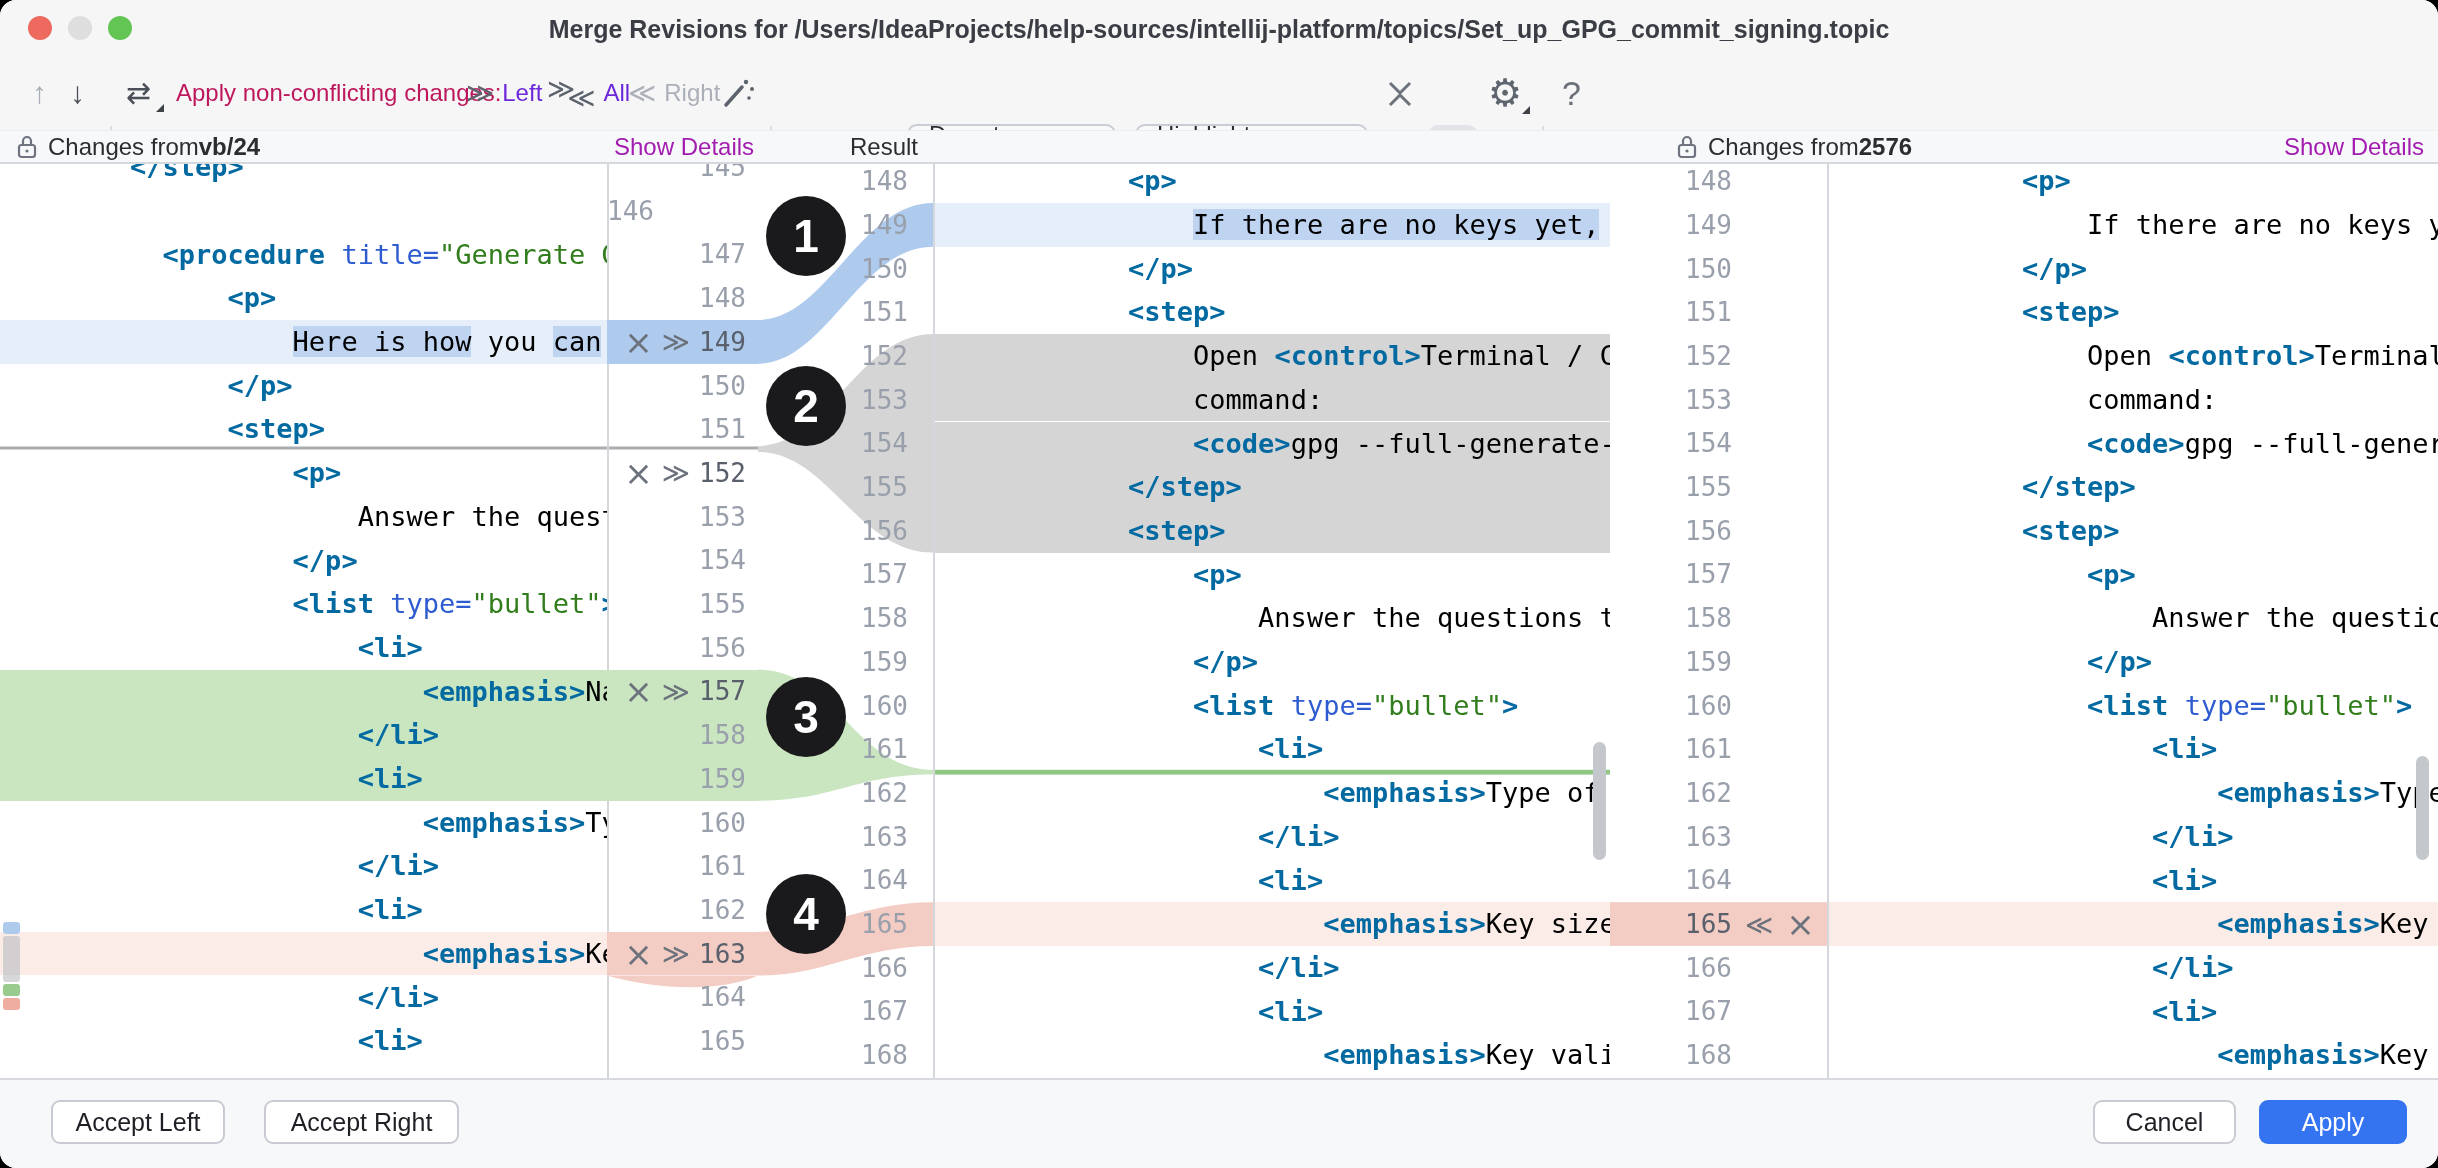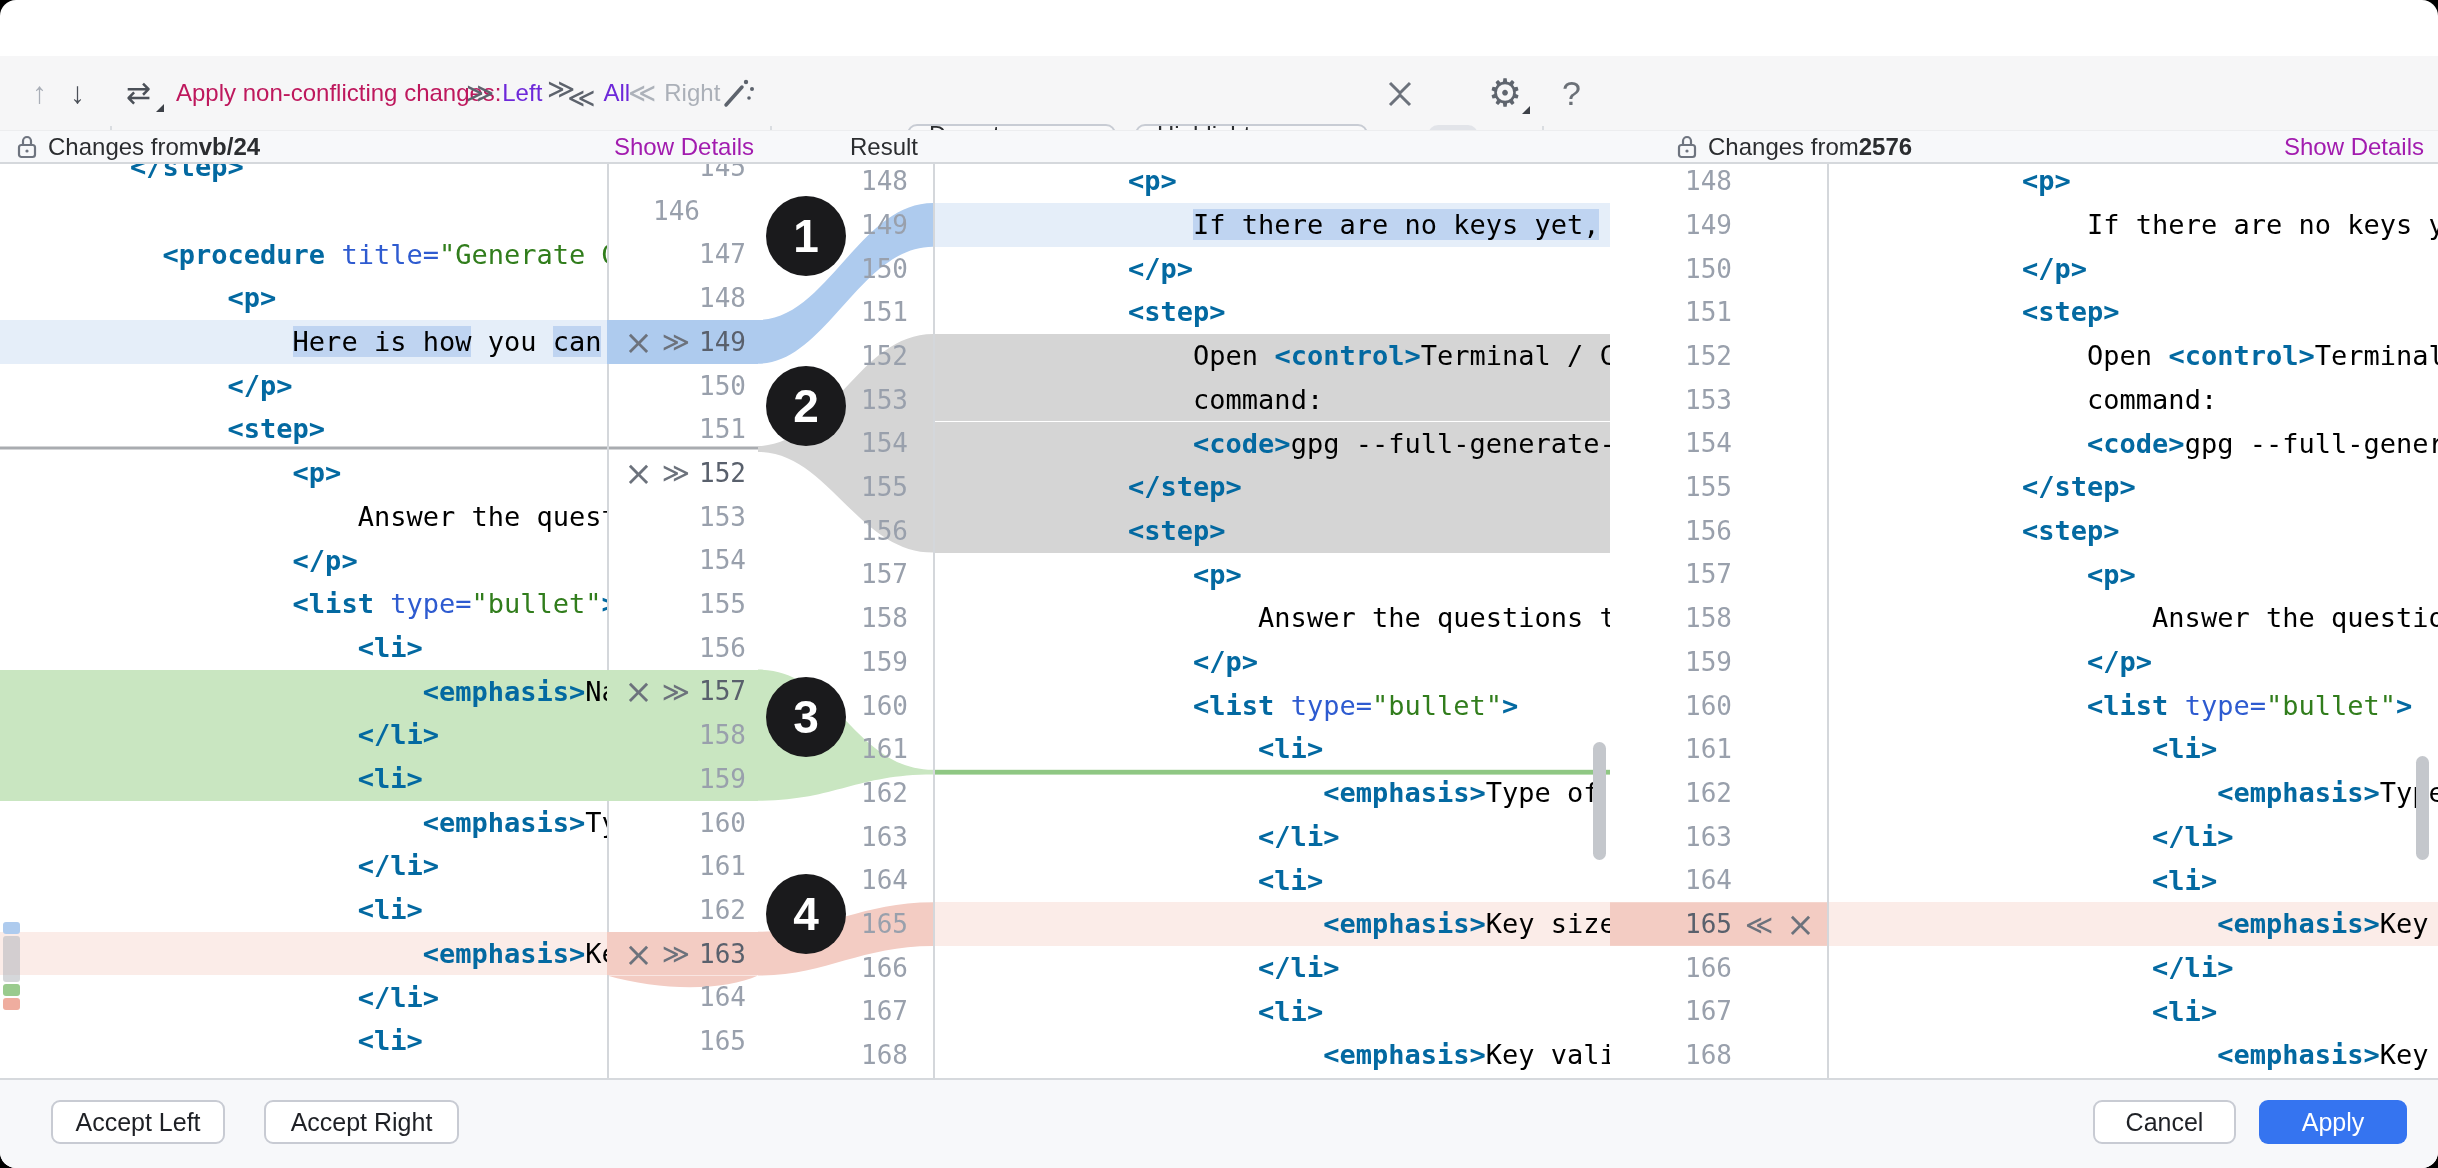--- a/index.html
+++ b/index.html
@@ -79,20 +79,26 @@
     font-size:25px;color:#1E2025;display:flex;align-items:center;justify-content:center;cursor:pointer;
     font-family:"Liberation Sans", sans-serif;}
   .btn-primary{background:#3574F0;border:none;color:#fff;}
   .lock-svg{margin-right:10px;}
 </style>
 </head>
 <body>
 
 <div class="window">
 
+  <div class="titlebar">
+    <div class="traffic t-close"></div>
+    <div class="traffic t-min"></div>
+    <div class="traffic t-zoom"></div>
+    <div class="win-title">Merge Revisions for /Users/IdeaProjects/help-sources/intellij-platform/topics/Set_up_GPG_commit_signing.topic</div>
+  </div>
 
   <div class="toolbar">
     <div class="tbi" style="left:32px;">
         <span class="glyph dis">↑</span>
       </div>
     <div class="tbi" style="left:70px;">
         <span class="glyph">↓</span>
       </div>
     <div class="vsep" style="left:110px;"></div>
     <div class="tbi" style="left:126px;">
@@ -269,21 +275,21 @@
         <div class="code-row" style="top: 694.5px;"><span class="seg-txt">                    </span><span class="seg-tag">&lt;li&gt;</span></div>
         <div class="code-row bg-pink" style="top: 738.2px;"><span class="seg-txt">                        </span><span class="seg-tag">&lt;emphasis&gt;</span><span class="seg-txt">Key siz</span></div>
         <div class="code-row" style="top: 781.9px;"><span class="seg-txt">                    </span><span class="seg-tag">&lt;/li&gt;</span></div>
         <div class="code-row" style="top: 825.6px;"><span class="seg-txt">                    </span><span class="seg-tag">&lt;li&gt;</span></div>
         <div class="code-row" style="top: 869.3px;"><span class="seg-txt">                        </span><span class="seg-tag">&lt;emphasis&gt;</span><span class="seg-txt">Key vali</span></div>
       </div>
       <div class="gutter" style="left: 607px; width: 151px;">
         <div class="gcell" style="top: -18.8px; left: 0px; width: 151px; justify-content: flex-end; gap: 9px; padding-right: 12px;">
           <div class="lnum">145</div>
         </div>
-        <div class="gcell" style="top: 24.9px; left: 0px; width: 151px; justify-content: center; gap: 9px; padding-right: 12px;">
+        <div class="gcell" style="top: 24.9px; left: 0px; width: 151px; justify-content: flex-start; gap: 9px; padding-right: 12px;">
           <div class="lnum">146</div>
         </div>
         <div class="gcell" style="top: 68.6px; left: 0px; width: 151px; justify-content: flex-end; gap: 9px; padding-right: 12px;">
           <div class="lnum">147</div>
         </div>
         <div class="gcell" style="top: 112.3px; left: 0px; width: 151px; justify-content: flex-end; gap: 9px; padding-right: 12px;">
           <div class="lnum">148</div>
         </div>
         <div class="gcell gut-blue" style="top: 156px; left: 0px; width: 151px; justify-content: flex-end; gap: 9px; padding-right: 12px;">
           <div class="gicon gi-x">×</div>

